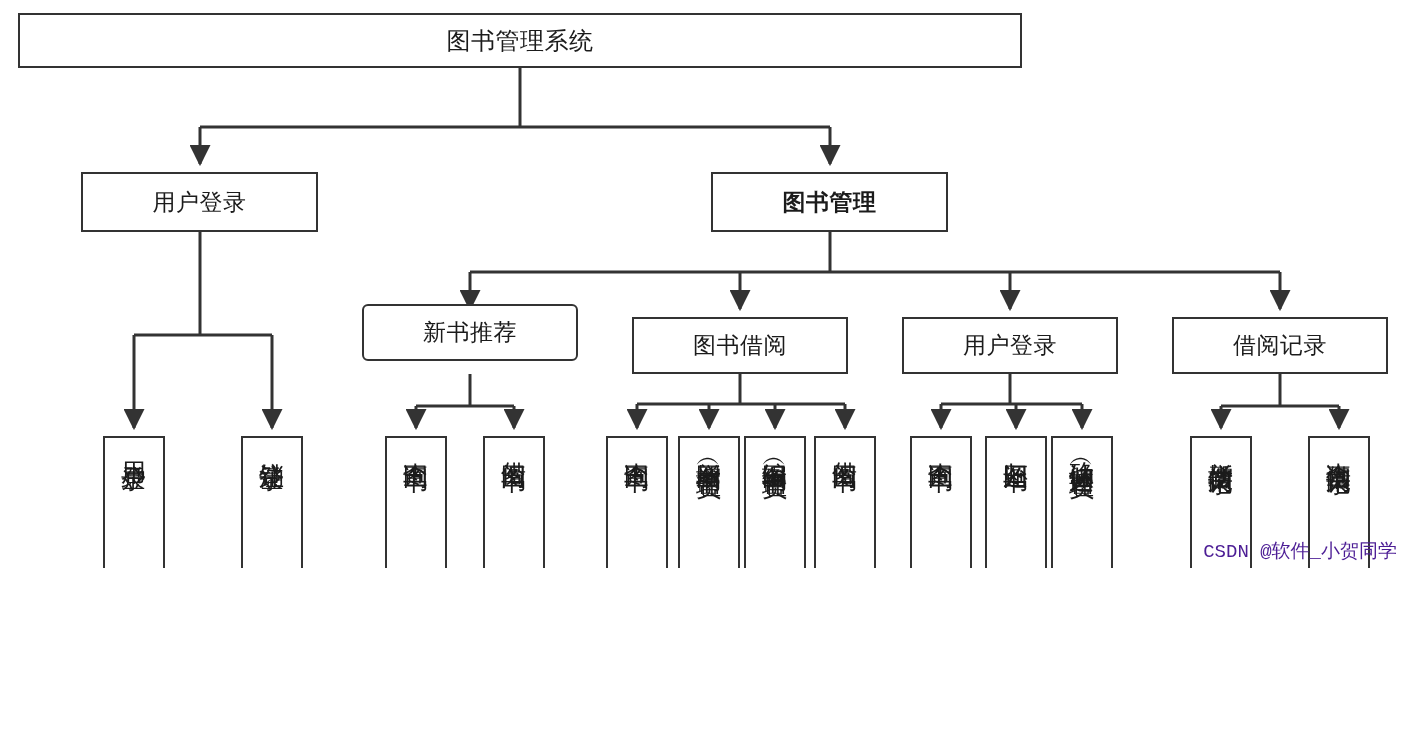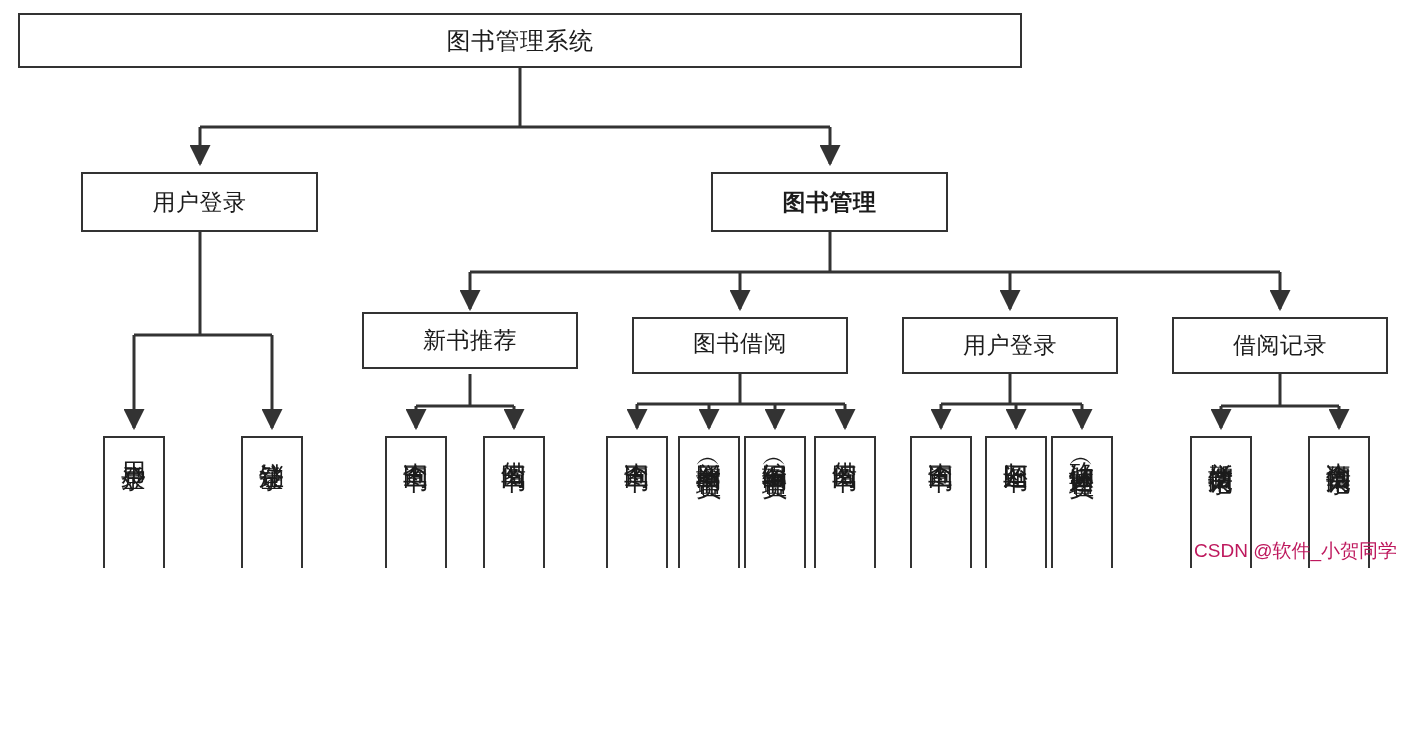--- a/index.html
+++ b/index.html
@@ -56,23 +56,24 @@
     font-size: 25px;
     line-height: 1.12;
     letter-spacing: 2px;
   }
   .node.root .node-label { font-size: 24px; }
   .watermark {
     position: absolute;
     right: 8px;
     bottom: 4px;
     font-size: 19px;
-    color: #be185d;
+    color: #4c1d95;
     white-space: nowrap;
     user-select: none;
+    font-family: Liberation Mono, monospace;
   }
 </style>
 </head>
 <body>
 
 <div id="canvas">
 
   <svg class="wires" viewBox="0 0 1405 747" xmlns="http://www.w3.org/2000/svg">
     <defs>
       <marker id="arrow" viewBox="0 0 10 10" refX="9" refY="5" markerWidth="7" markerHeight="7" orient="auto-start-reverse">
@@ -127,24 +128,24 @@
     <span class="node-label">图书管理系统</span>
   </div>
 
   <div class="node horizontal" style="left:81px; top:172px; width:237px; height:60px;">
     <span class="node-label">用户登录</span>
   </div>
   <div class="node horizontal" style="left:711px; top:172px; width:237px; height:60px;font-weight:bold;">
     <span class="node-label">图书管理</span>
   </div>
 
-  <div class="node horizontal" style="left:362px; top:312px; width:216px; height:57px;">
+  <div class="node horizontal" style="left:362px; top:304px; width:216px; height:57px;border-radius:6px;">
     <span class="node-label">新书推荐</span>
   </div>
-  <div class="node horizontal" style="left:632px; top:317px; width:216px; height:57px;font-family:Liberation Mono, monospace;">
+  <div class="node horizontal" style="left:632px; top:317px; width:216px; height:57px;">
     <span class="node-label">图书借阅</span>
   </div>
   <div class="node horizontal" style="left:902px; top:317px; width:216px; height:57px;">
     <span class="node-label">用户登录</span>
   </div>
   <div class="node horizontal" style="left:1172px; top:317px; width:216px; height:57px;">
     <span class="node-label">借阅记录</span>
   </div>
 
   <div class="node vertical" style="left:103px; top:436px; width:62px; height:299px;">

